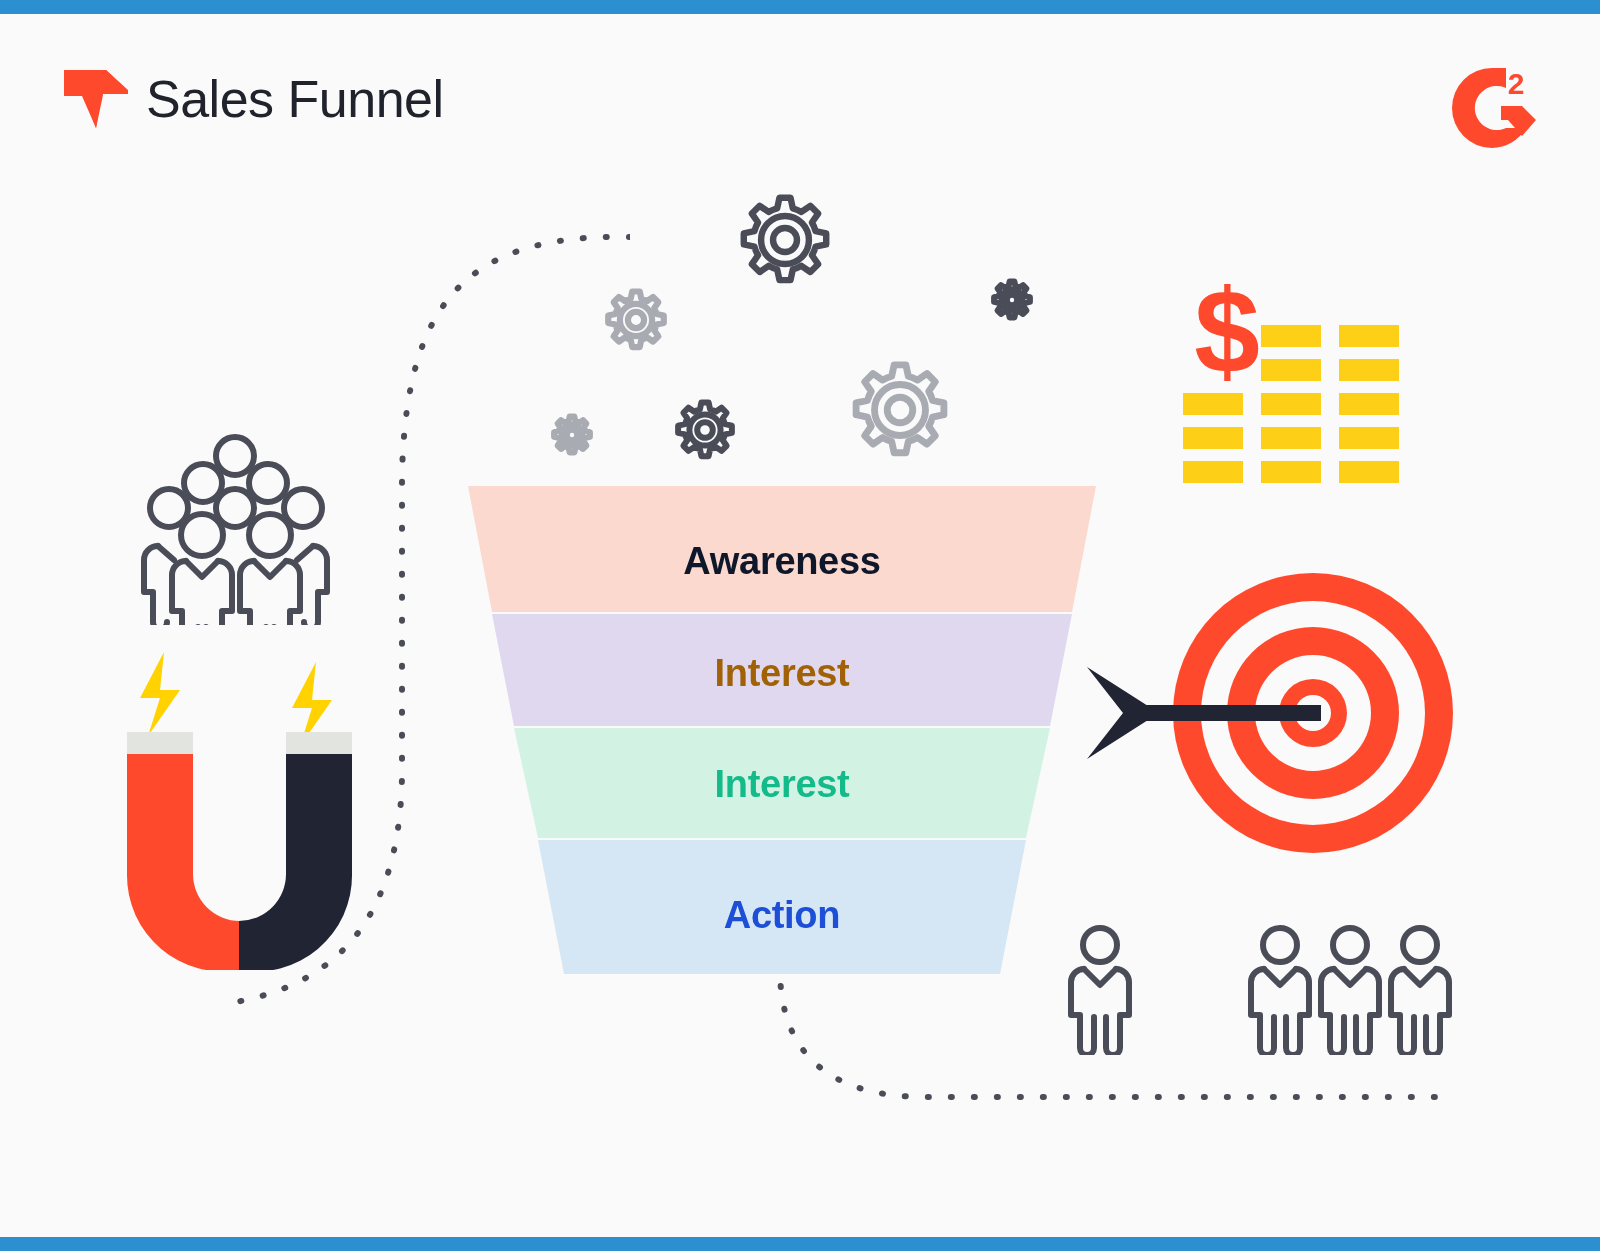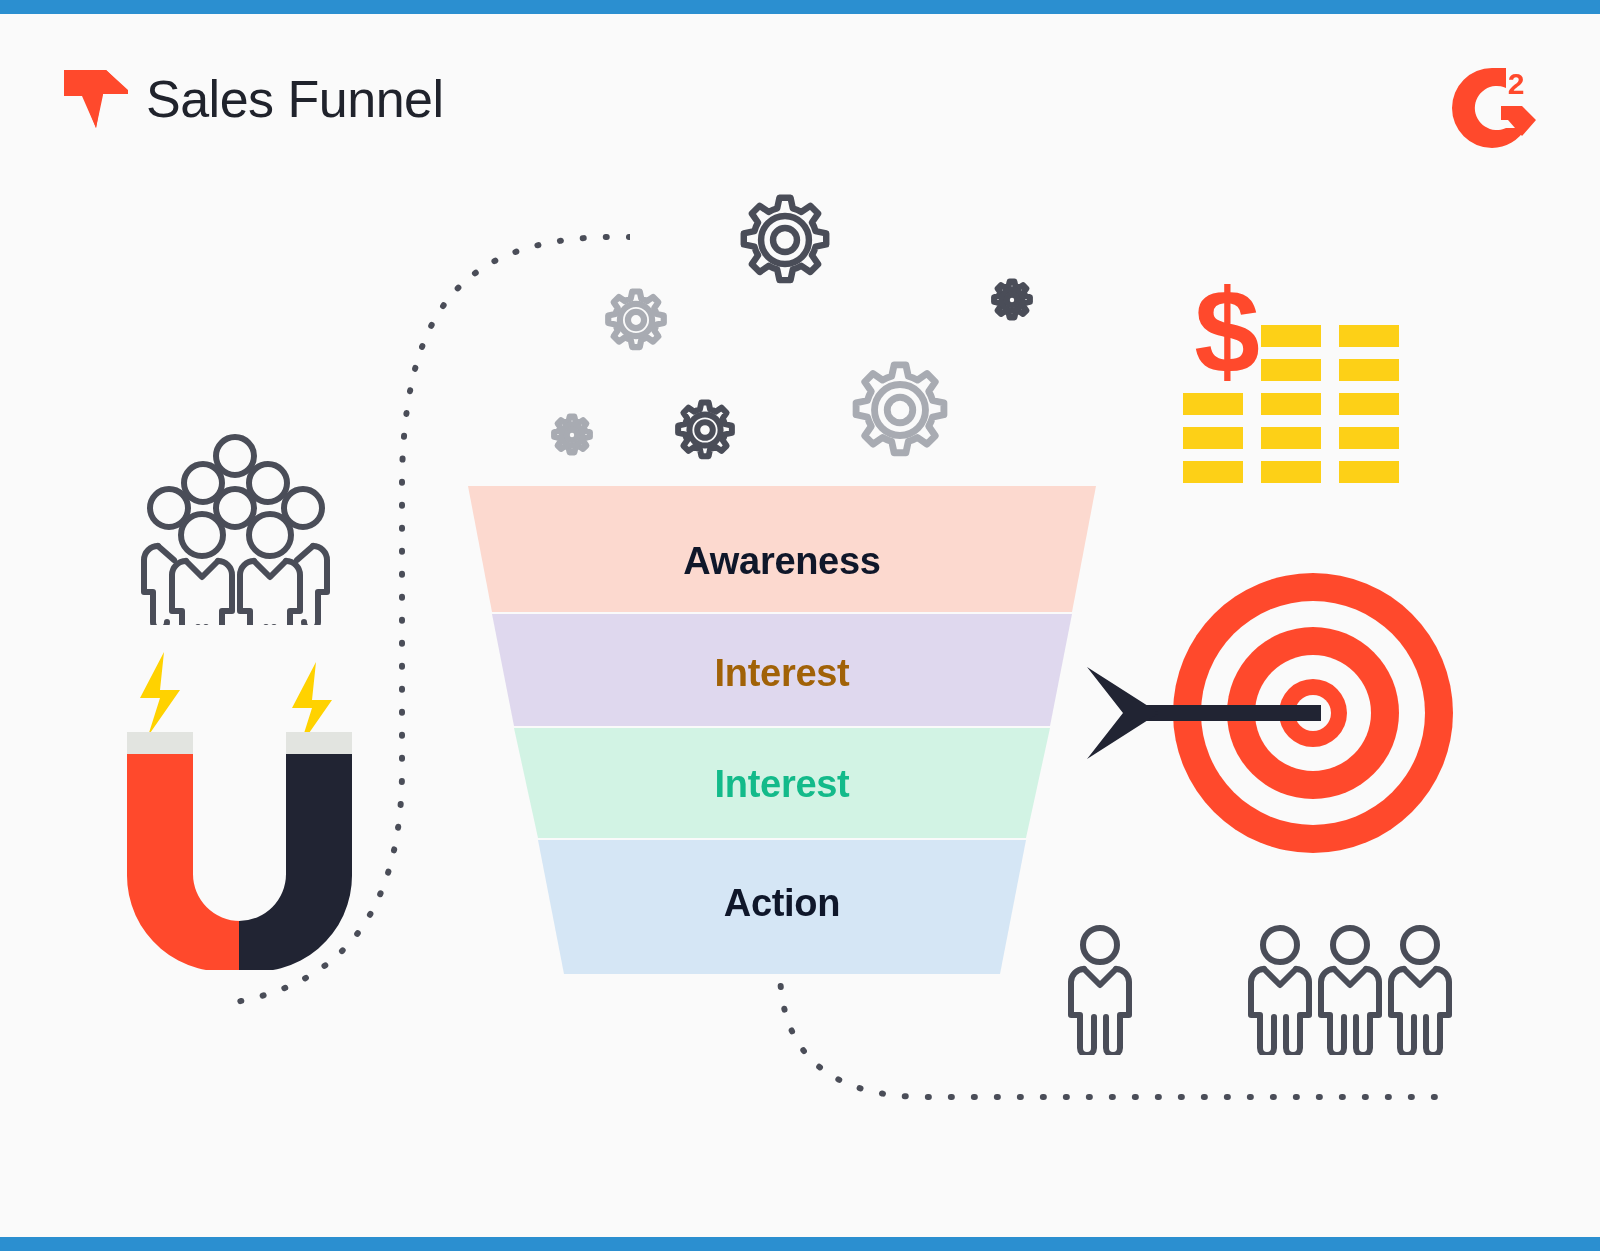--- a/index.html
+++ b/index.html
@@ -261,16 +261,16 @@
   <div id="funnel">
     <svg width="660" height="500" viewBox="0 0 660 500">
       <polygon points="16,0 644,0 620,126 40,126" fill="#fcd9cf"></polygon>
       <polygon points="40,128 620,128 598,240 62,240" fill="#dfd8ee"></polygon>
       <polygon points="62,242 598,242 574,352 86,352" fill="#d2f3e4"></polygon>
       <polygon points="86,354 574,354 548,488 112,488" fill="#d5e6f5"></polygon>
     </svg>
     <div class="funnel-label" style="top:54px;  color:#0f172a;">Awareness</div>
     <div class="funnel-label" style="top:166px; color:#a16207;">Interest</div>
     <div class="funnel-label" style="top:277px; color:#13ba8a;">Interest</div>
-    <div class="funnel-label" style="top:396px; color:#0f172a;">Action</div>
+    <div class="funnel-label" style="top:408px; color:#1d4ed8;">Action</div>
   </div>
 
 </div>
 
 </body></html>

